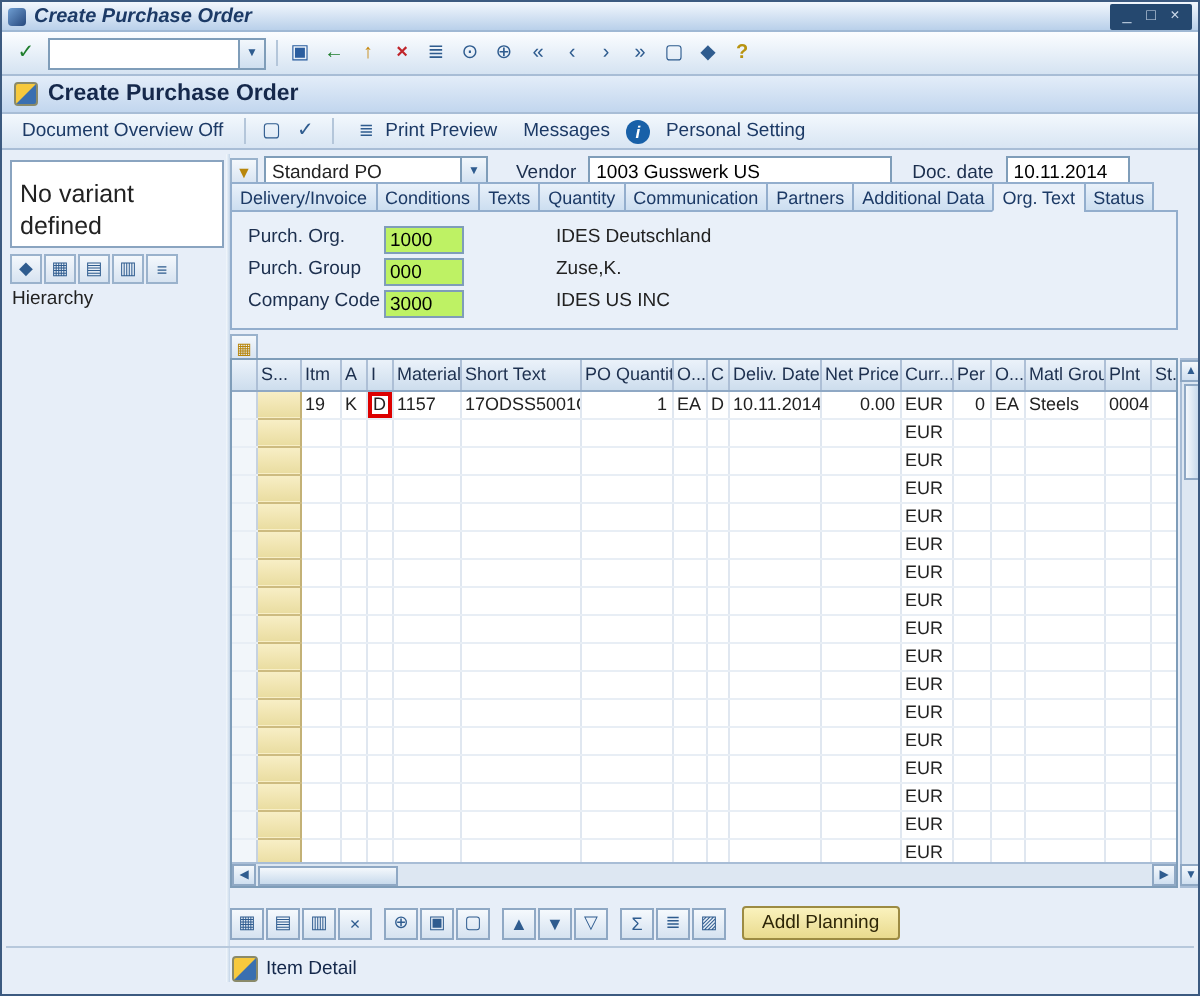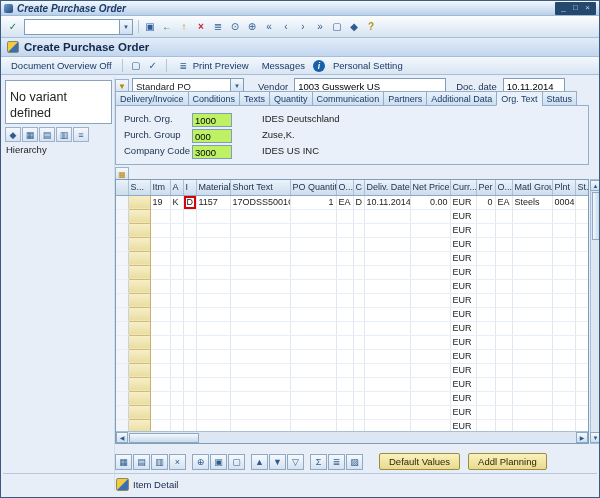--- a/index.html
+++ b/index.html
@@ -61,21 +61,21 @@
 
 
 .tabs{position:absolute;left:114px;top:16px;display:flex;height:15px;z-index:2;}
 .tab{padding:0 4px;font-size:9px;line-height:14px;color:#1c3a66;background:linear-gradient(#e9f1fa,#ccdef0);border:1px solid #93aecd;border-right:none;white-space:nowrap;}
 .tab:last-child{border-right:1px solid #93aecd;}
 .tab.active{background:#e9f0f9;border-bottom-color:#e9f0f9;}
 .tabpanel{position:absolute;left:114px;top:30px;width:474px;height:60px;border:1px solid #93aecd;background:#e9f0f9;padding:7px 0 0 8px;z-index:1;}
 .orow{display:flex;height:14px;margin-bottom:2px;}
 .olabel{width:68px;font-size:9.5px;color:#1c2f4e;}
 .oinput{width:40px;height:14px;border:1px solid #7f9db9;font-size:9.5px;padding:0 2px;font-family:inherit;background:#bef264;}
-.odesc{font-size:9.5px;margin-left:2px;color:#222;padding-left:28px;}
+.odesc{font-size:9.5px;margin-left:18px;color:#222;padding-left:28px;}
 .itemexpand{position:absolute;left:114px;top:92px;}
 
 
 .grid{position:absolute;left:114px;top:104px;width:474px;height:265px;border:1px solid #7f9db9;background:#fff;overflow:hidden;}
 .grid table{border-collapse:collapse;table-layout:fixed;width:473px;}
 .c0{width:12px}.c1{width:22px}.c2{width:20px}.c3{width:13px}.c4{width:13px}.c5{width:34px}.c6{width:60px}.c7{width:46px}.c8{width:17px}.c9{width:11px}.c10{width:46px}.c11{width:40px}.c12{width:26px}.c13{width:19px}.c14{width:17px}.c15{width:40px}.c16{width:23px}.c17{width:15px}
 .grid th{height:15px;background:linear-gradient(#ebf2fa,#cddded);border-right:1px solid #adbfd6;border-bottom:1px solid #8fa8c4;font-weight:normal;font-size:9px;text-align:left;padding:0 2px;overflow:hidden;white-space:nowrap;color:#1c2f4e;}
 .grid td{height:14px;font-size:9px;border-right:1px solid #e0e7f0;border-bottom:1px solid #e8eef5;padding:0 2px;overflow:hidden;white-space:nowrap;background:#fff;color:#222;}
 .grid td.cexp{background:#f2f6fa;border-right:1px solid #c6d2e0;}
 .grid td.csel{background:linear-gradient(#f8efc7,#eadda1);border-right:1px solid #c3b176;border-bottom:1px solid #cdbb80;}
@@ -661,21 +661,20 @@
           <span class="gbtn" data-name="copy-item-icon">⊕</span>
           <span class="gbtn" data-name="select-all-icon">▣</span>
           <span class="gbtn" data-name="deselect-all-icon">▢</span>
           <span class="gbtn" data-name="sort-asc-icon">▲</span>
           <span class="gbtn" data-name="sort-desc-icon">▼</span>
           <span class="gbtn" data-name="filter-icon">▽</span>
           <span class="gbtn" data-name="total-icon">Σ</span>
           <span class="gbtn" data-name="print-items-icon">≣</span>
           <span class="gbtn" data-name="layout-icon">▨</span>
         </span>
-      <button class="ybtn" id="btn-default" data-name="default-values-button">Default Values</button>
       <button class="ybtn" id="btn-addl" data-name="addl-planning-button">Addl Planning</button>
     </div>
 
     <div class="footsep" data-name="footer-separator"></div>
     <div class="itemdetail" data-name="item-detail-bar">
       <span class="id-ico" data-name="item-detail-icon"></span>
       <span class="id-text" data-name="item-detail-label">Item Detail</span>
     </div>
   </div>
 </div>

